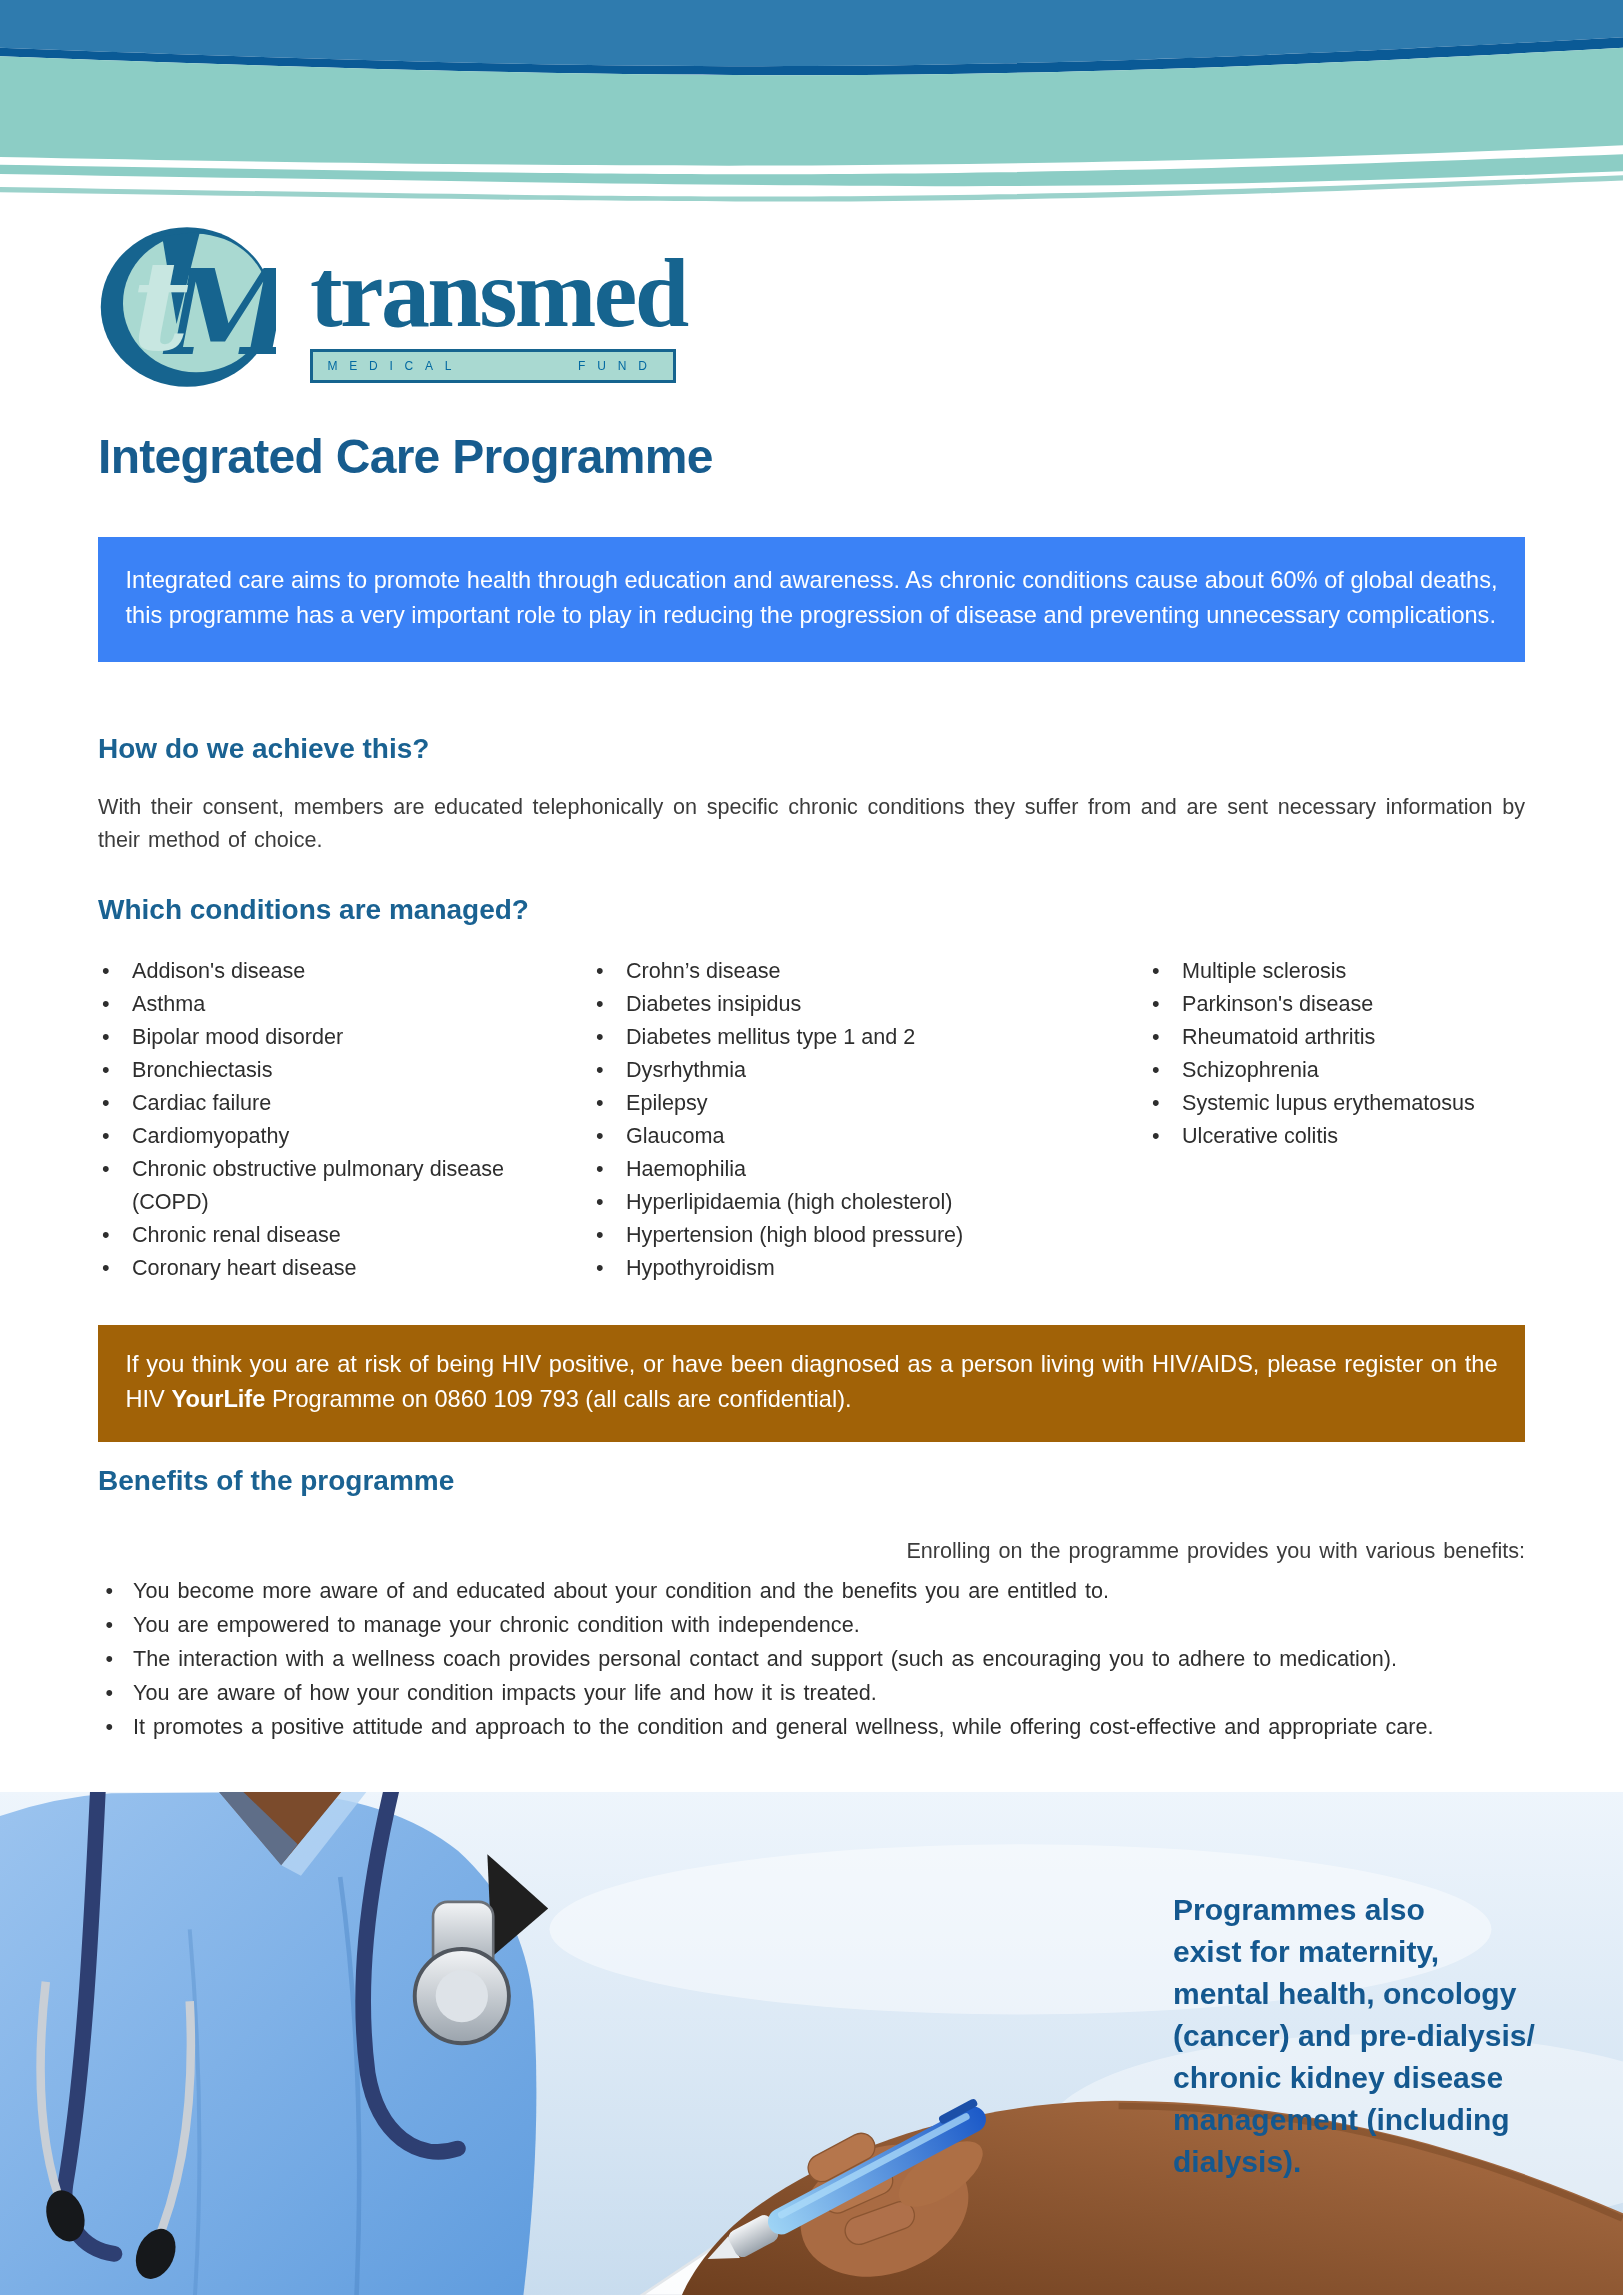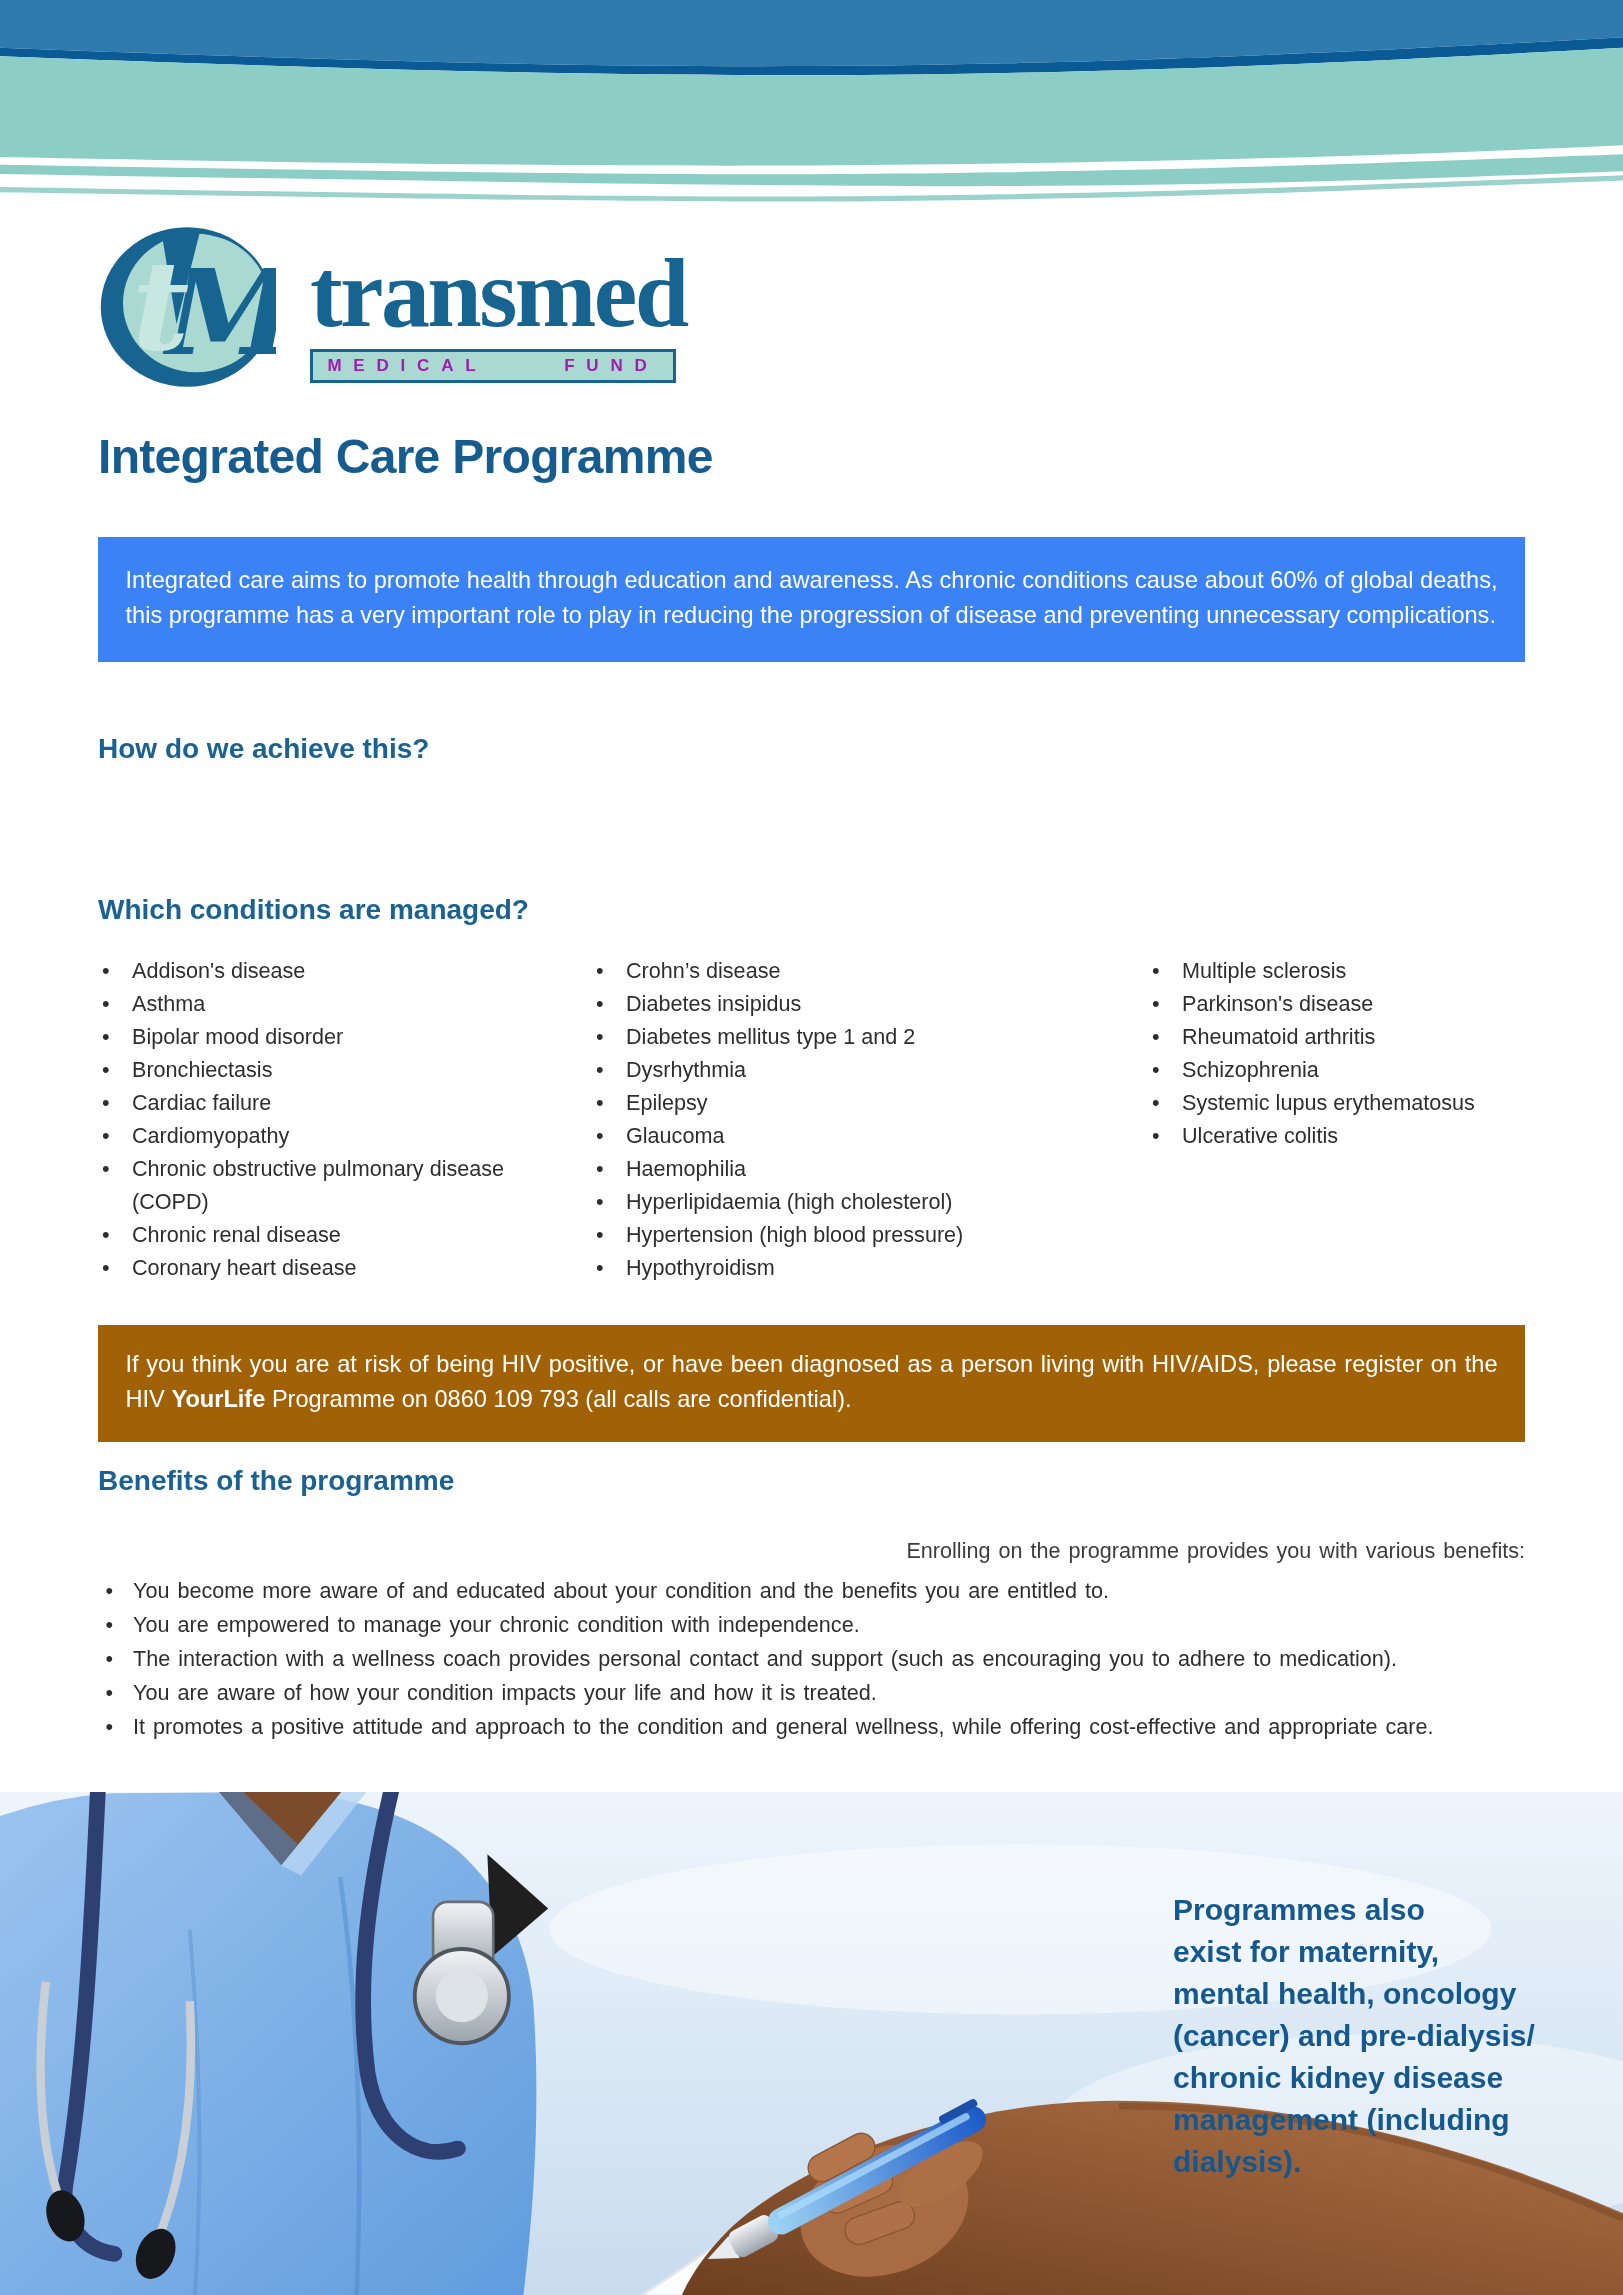--- a/index.html
+++ b/index.html
@@ -16,21 +16,21 @@
   .wordmark{
     font-family:"Liberation Serif",serif;font-weight:700;font-size:98px;line-height:103px;
     color:#16648F;letter-spacing:-2.6px;
   }
   .tagband{
     margin-top:3.9px;width:366px;height:34px;background:#A9D9D1;border:3.3px solid #16648F;
     box-sizing:border-box;display:flex;align-items:center;justify-content:space-between;
     padding:0 14.4px;
   }
   .tagband span{
-    font-weight:700;font-size:17px;color:#a21caf;letter-spacing:11.8px;
+    font-weight:400;font-size:12px;color:#0369a1;letter-spacing:11.8px;
   }
   
   .page-title{
     position:absolute;left:98px;top:429px;margin:0;
     font-size:48px;line-height:55px;font-weight:700;color:#175C8E;letter-spacing:-0.7px;
   }
   
   .intro-box{
     position:absolute;left:98px;top:537px;width:1427px;box-sizing:border-box;
     background:#3b82f6;color:#ffffff;padding:26px 27.5px 29px 27.5px;
@@ -109,20 +109,21 @@
     </div>
   </div>
 
   <h1 class="page-title">Integrated Care Programme</h1>
 
   <div class="intro-box">
     <p>Integrated care aims to promote health through education and awareness. As chronic conditions cause about 60% of global deaths, this programme has a very important role to play in reducing the progression of disease and preventing unnecessary complications.</p>
   </div>
 
   <h2 class="sec-h h-achieve">How do we achieve this?</h2>
+  <p class="body-p p-achieve">With their consent, members are educated telephonically on specific chronic conditions they suffer from and are sent necessary information by their method of choice.</p>
 
   <h2 class="sec-h h-conditions">Which conditions are managed?</h2>
   <div class="cond-cols">
     <ul class="cond-col col-1">
       <li>Addison's disease</li>
       <li>Asthma</li>
       <li>Bipolar mood disorder</li>
       <li>Bronchiectasis</li>
       <li>Cardiac failure</li>
       <li>Cardiomyopathy</li>

